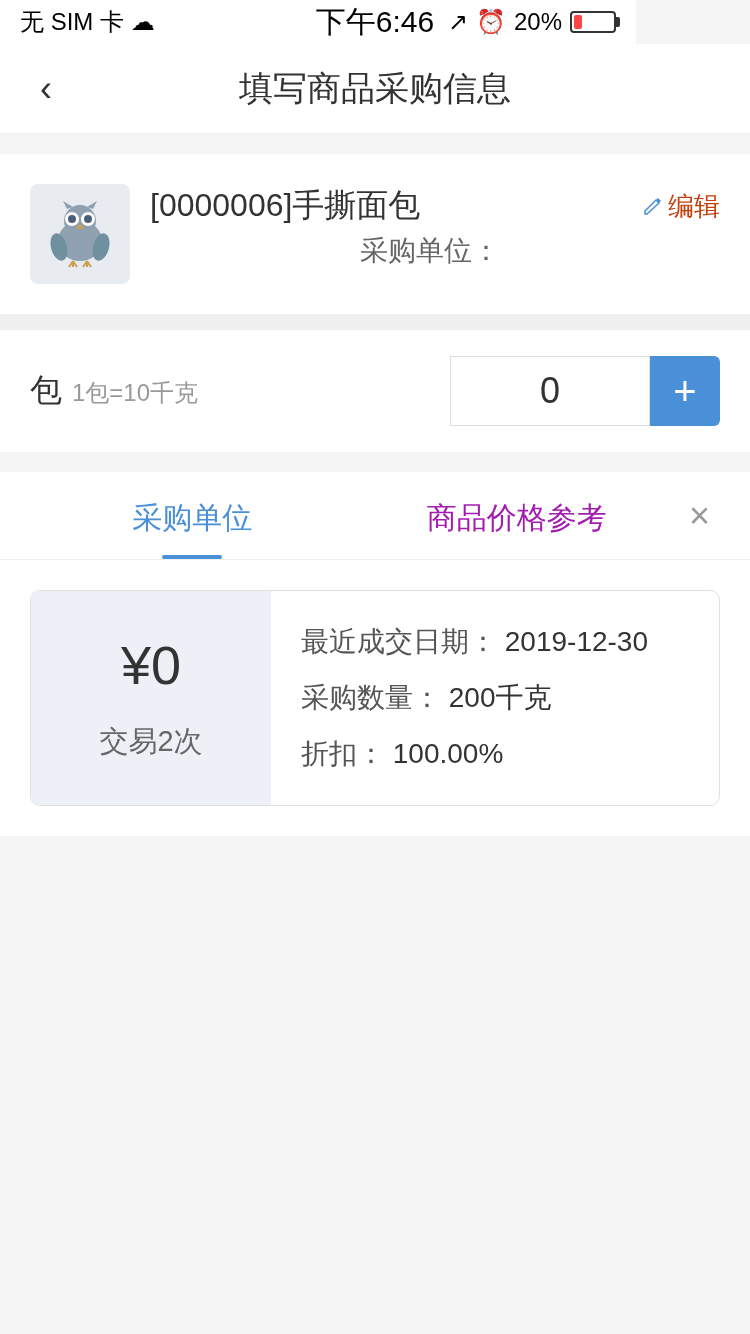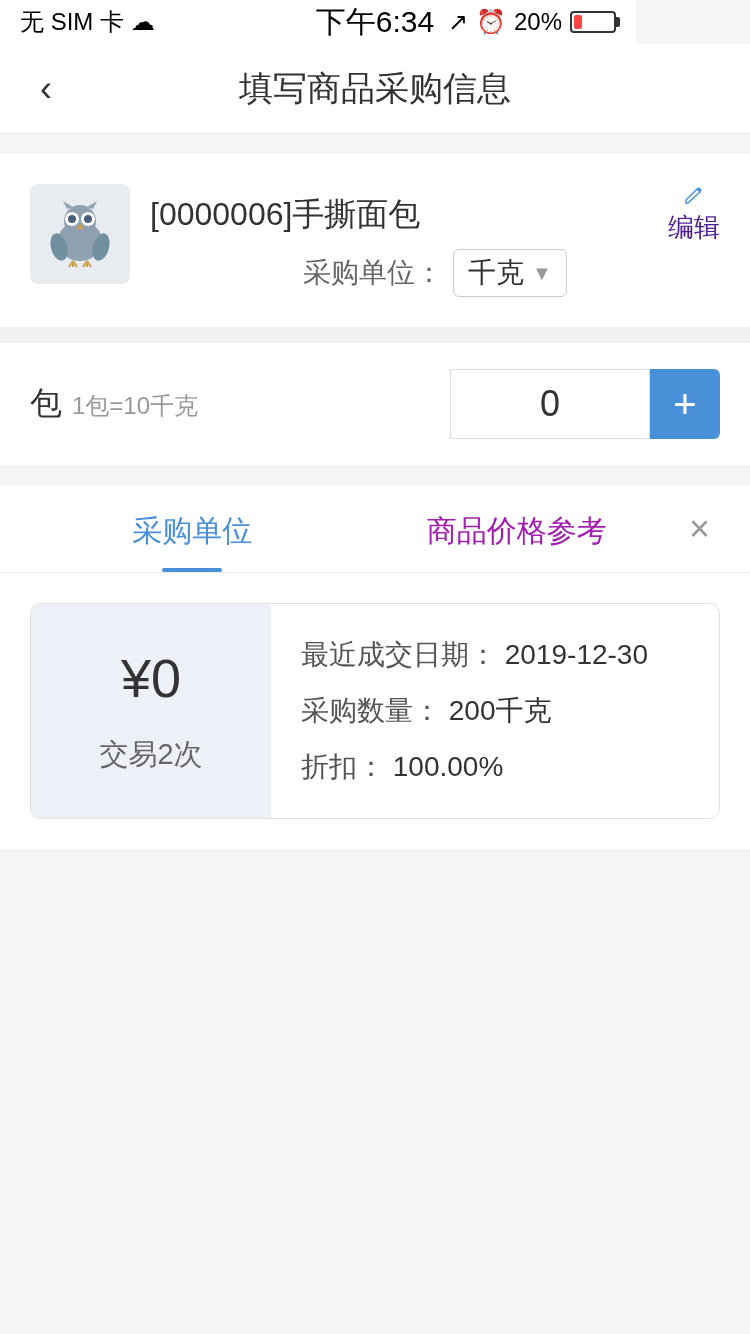--- a/index.html
+++ b/index.html
@@ -131,26 +131,25 @@
       align-items: center;
       justify-content: space-between;
       margin-bottom: 4px;
     }
     .product-name {
       font-size: 32px;
       color: #333;
       font-weight: 500;
     }
     .edit-link {
-      color: #4c1d95;
+      color: #c2410c;
       font-size: 26px;
       display: flex;
       align-items: center;
       gap: 4px;
-      flex-direction: column;
     }
     .product-unit-row {
       display: flex;
       align-items: center;
       justify-content: space-between;
       flex-direction: column;
     }
     .unit-label {
       font-size: 28px;
       color: #666;
@@ -341,21 +340,21 @@
       background: #f5f5f5;
     }
   </style>
 </head>
 <body>
 
 <div class="status-bar">
   <div class="status-left">
     <span>无 SIM 卡 ☁</span>
   </div>
-  <div class="status-center">下午6:34</div>
+  <div class="status-center">下午6:46</div>
   <div class="status-right">
     <span>↗</span>
     <span>⏰</span>
     <span>20%</span>
     <div class="battery-icon">
       <div class="battery-fill"></div>
     </div>
   </div>
 </div>
 
@@ -405,24 +404,20 @@
           <svg width="22" height="22" viewBox="0 0 22 22">
             <path d="M3 16L14 5l3 3L5 19H3v-3z" stroke="#4a90d9" stroke-width="1.5" fill="none"></path>
             <path d="M14 5l2-2 3 3-2 2-3-3z" fill="#4a90d9"></path>
           </svg>
           <span>编辑</span>
         </span>
       </div>
       <div class="product-unit-row">
         <div style="display:flex;align-items:center;">
           <span class="unit-label">采购单位：</span>
-          <div class="unit-select">
-            <span>千克</span>
-            <span style="font-size:20px;color:#999;">▼</span>
-          </div>
         </div>
       </div>
     </div>
   </div>
 </div>
 
 <div class="section-divider"></div>
 
 <div class="quantity-row">
   <div class="quantity-label-group">

